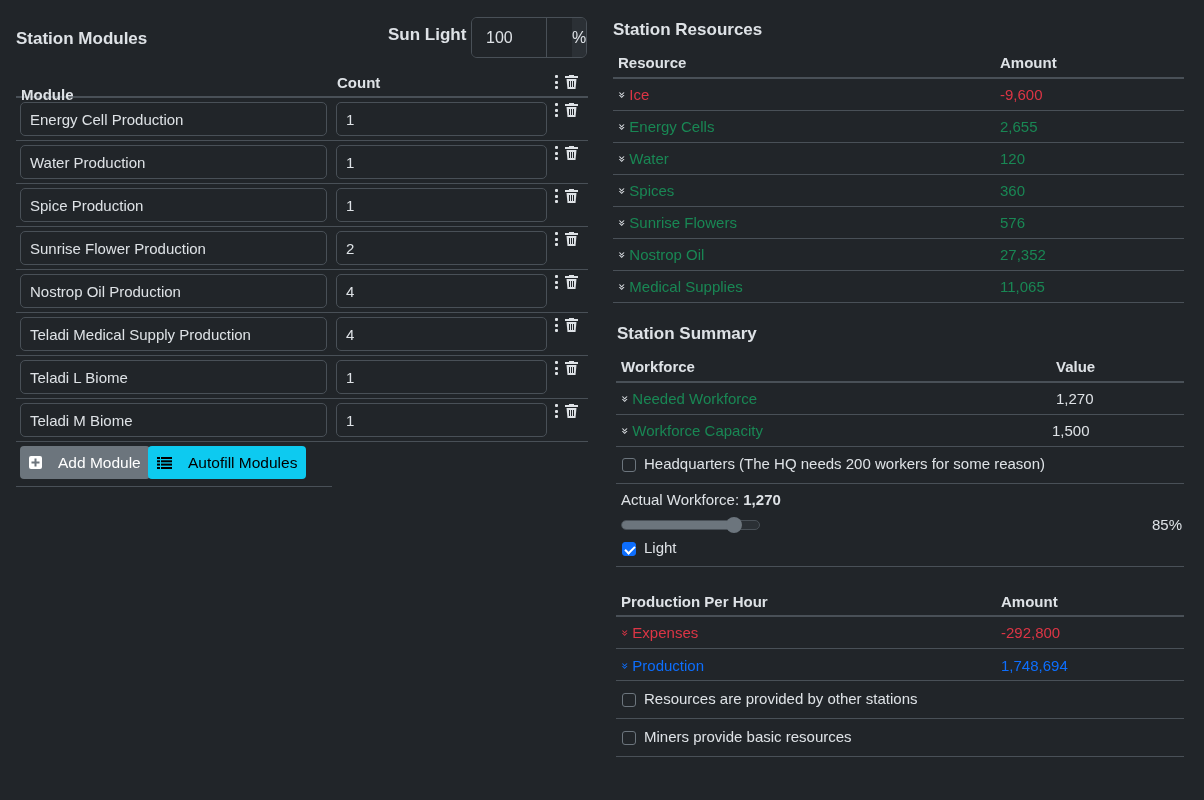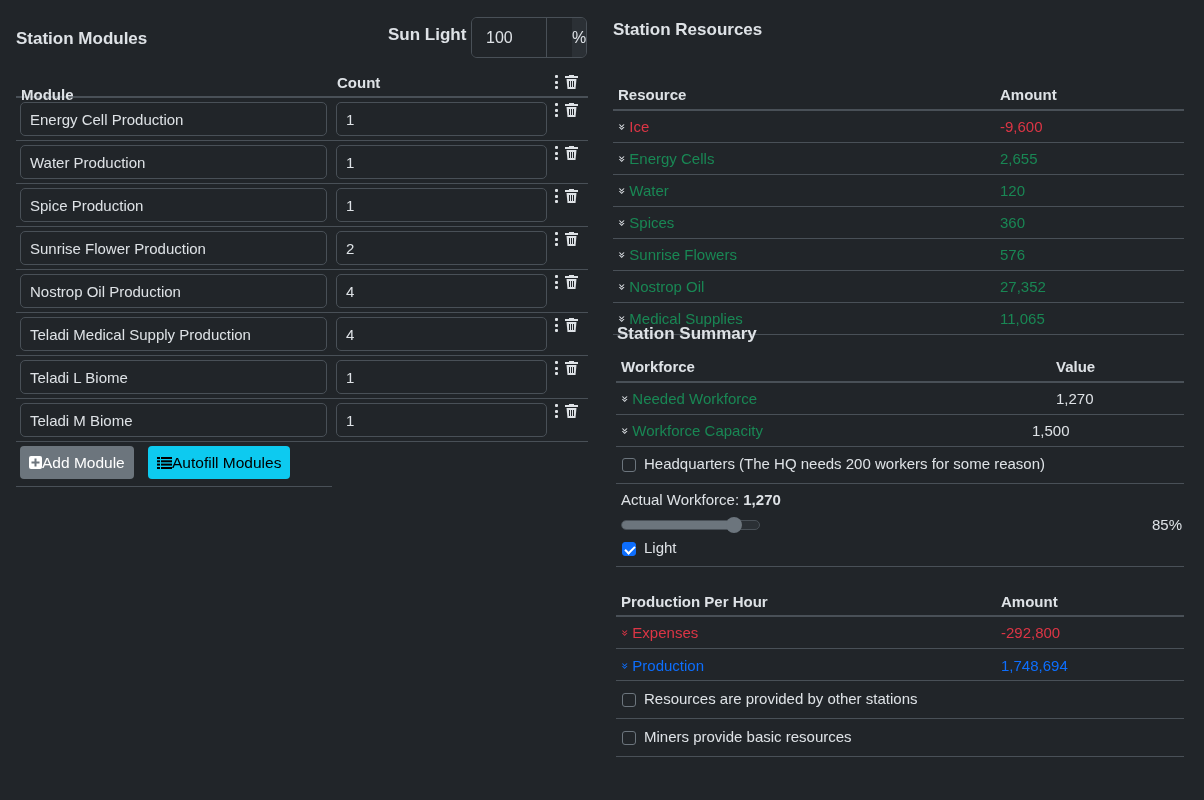--- a/index.html
+++ b/index.html
@@ -26,21 +26,21 @@
   .mod-row { height: 43px; border-bottom: 1px solid #495057; position: relative; }
   .mod-name { position: absolute; left: 4px; top: 4px; width: 307px; height: 34px; background: #212529; border: 1px solid #495057; border-radius: 5px; color: #dee2e6; font-size: 15px; padding-left: 9px; font-family: inherit; }
   .mod-count { position: absolute; left: 320px; top: 4px; width: 211px; height: 34px; background: #212529; border: 1px solid #495057; border-radius: 5px; color: #dee2e6; font-size: 15px; padding-left: 9px; font-family: inherit; }
   .icons { position: absolute; left: 537px; top: 5px; display: flex; gap: 6px; align-items: flex-start; }
   .mod-head .icons { top: 8px; }
   .kebab { width: 6px; height: 14px; display: flex; flex-direction: column; justify-content: space-between; align-items: center; cursor: pointer; }
   .kebab span { width: 3px; height: 3px; background: #dee2e6; border-radius: 1px; }
   .trash { width: 13px; height: 14px; cursor: pointer; }
 
   .btn-row { position: absolute; left: 0; width: 316px; height: 45px; border-bottom: 1px solid #495057; }
-  .btn { position: absolute; top: 4px; height: 33px; border-radius: 4px; border: none; font-family: inherit; font-size: 15.5px; display: flex; align-items: center; gap: 0; padding: 0 9px; cursor: pointer; }
+  .btn { position: absolute; top: 4px; height: 33px; border-radius: 4px; border: none; font-family: inherit; font-size: 15.5px; display: flex; align-items: center; gap: 16px; padding: 0 9px; cursor: pointer; }
   .btn-add { left: 4px; background: #6c757d; color: #fff; }
   .btn-auto { left: 132px; background: #0dcaf0; color: #000; }
 
   
   .res-title { position: absolute; left: 0; top: 20px; text-align: right; }
   .tbl { position: absolute; left: 0; width: 571px; }
   .tr { position: relative; border-bottom: 1px solid #495057; }
   .tr.head { border-bottom: 2px solid #495057; }
   .td1 { position: absolute; left: 5px; }
   .td2 { position: absolute; }
@@ -267,21 +267,21 @@
         </svg>
       <span>Autofill Modules</span>
     </button>
   </div>
 </div>
 
 <div class="right">
   <div class="title res-title">Station Resources</div>
 
   <div class="tbl" style="top: 47px;">
-    <div class="tr head" style="height: 32px; margin-top: 32px;">
+    <div class="tr head" style="height: 32px;">
       <span class="td1 hdr-bold" style="top: 7px;">Resource</span>
       <span class="td2 hdr-bold" style="left: 387px; top: 7px;">Amount</span>
     </div>
     <div class="tr" style="height: 32px;">
       <span class="td1 red" style="top: 7px;"><span class="chev gray">»</span><span>Ice</span></span>
       <span class="td2 red" style="left: 387px; top: 7px;">-9,600</span>
     </div>
     <div class="tr" style="height: 32px;">
       <span class="td1 green" style="top: 7px;"><span class="chev gray">»</span><span>Energy Cells</span></span>
       <span class="td2 green" style="left: 387px; top: 7px;">2,655</span>
@@ -314,21 +314,21 @@
     <div class="tr head" style="height: 32px;">
       <span class="td1 hdr-bold" style="top: 7px;">Workforce</span>
       <span class="td2 hdr-bold" style="left: 440px; top: 7px;">Value</span>
     </div>
     <div class="tr" style="height: 32px;">
       <span class="td1 green" style="top: 7px;"><span class="chev gray">»</span><span>Needed Workforce</span></span>
       <span class="td2" style="left: 440px; top: 7px;">1,270</span>
     </div>
     <div class="tr" style="height: 32px;">
       <span class="td1 green" style="top: 7px;"><span class="chev gray">»</span><span>Workforce Capacity</span></span>
-      <span class="td2" style="left: 416px; top: 7px;">1,500</span>
+      <span class="td2" style="left: 436px; top: 7px;">1,500</span>
     </div>
     <div class="tr" style="height: 37px;">
       <span class="td1" style="top: 8px; left: 6px;">
         <span class="chk"></span><span>Headquarters (The HQ needs 200 workers for some reason)</span>
       </span>
     </div>
     <div class="tr" style="height: 83px;">
       <span class="td1" style="top: 7px; left: 5px;">
         <span>Actual Workforce:</span>
         <b>1,270</b>

